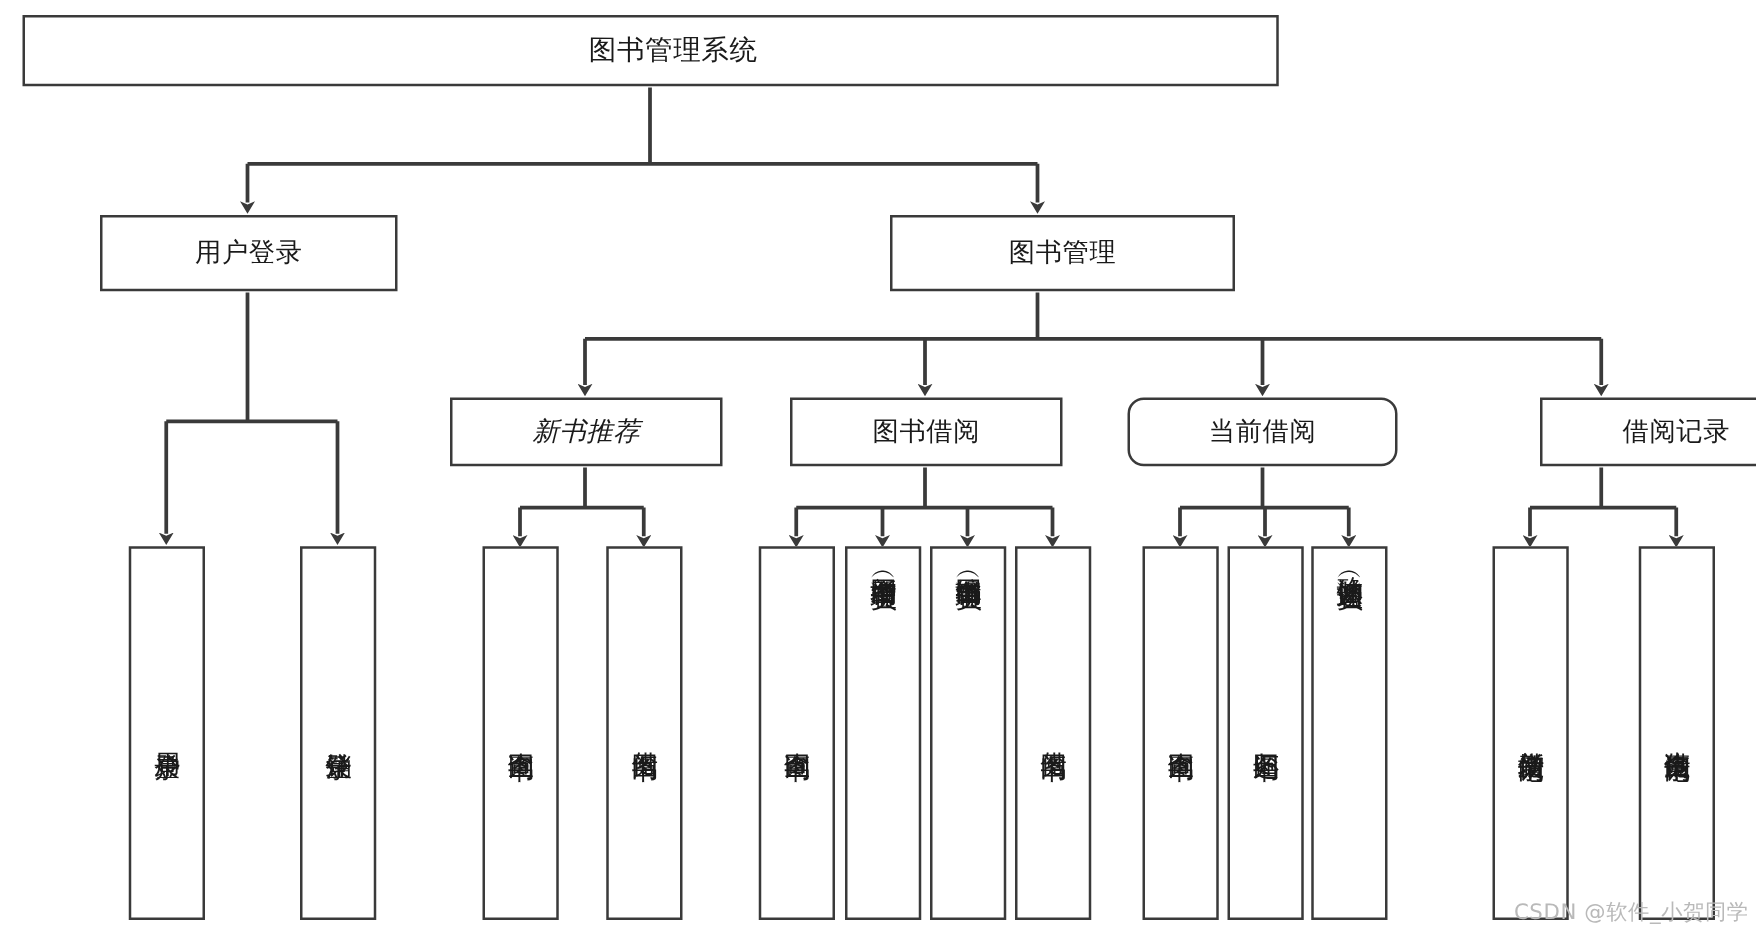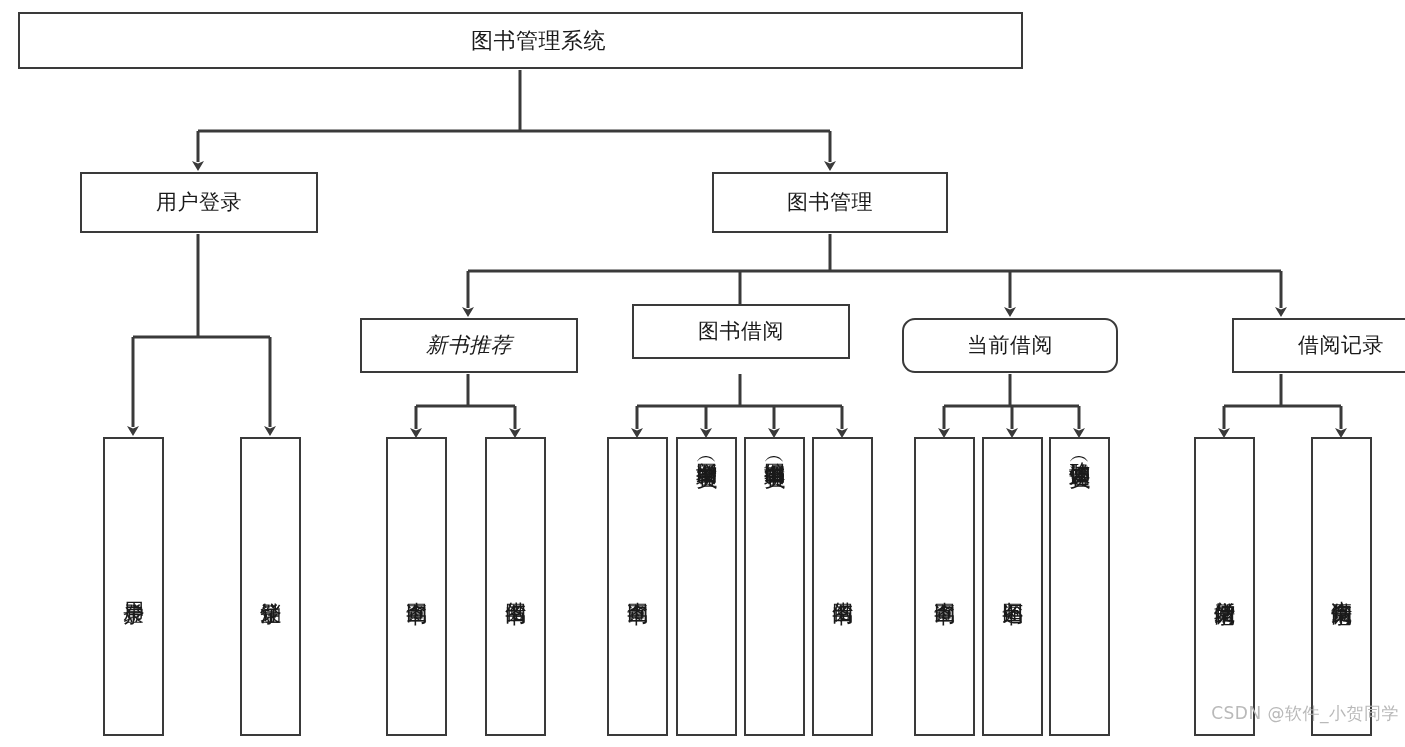--- a/index.html
+++ b/index.html
@@ -68,21 +68,21 @@
   .node.vertical.tall-text .node-label {
     max-height: 292px;
   }
   .node.vertical.mid-text {
     align-items: center;
     padding-top: 0;
   }
   #watermark {
     position: absolute;
     right: 6px;
-    bottom: 22px;
+    bottom: 6px;
     font-size: 17px;
     color: #b9b9b9;
     letter-spacing: 0.5px;
     z-index: 5;
     white-space: nowrap;
     text-align: right;
   }
 </style>
 </head>
 <body>
@@ -139,28 +139,28 @@
     </g>
   </svg>
 
   <div class="node root horizontal" style="left:18px; top:12px; width:1005px; height:57px;padding-left:36px;">
     <span class="node-label">图书管理系统</span>
   </div>
 
   <div class="node horizontal" style="left:80px; top:172px; width:238px; height:61px;">
     <span class="node-label">用户登录</span>
   </div>
-  <div class="node horizontal" style="left:712px; top:172px; width:236px; height:61px;">
+  <div class="node horizontal" style="left:712px; top:172px; width:276px; height:61px;">
     <span class="node-label">图书管理</span>
   </div>
 
   <div class="node horizontal" style="left:360px; top:318px; width:218px; height:55px;font-style:italic;">
     <span class="node-label">新书推荐</span>
   </div>
-  <div class="node horizontal" style="left:632px; top:304px; width:218px; height:55px;">
+  <div class="node horizontal" style="left:632px; top:318px; width:218px; height:55px;">
     <span class="node-label">图书借阅</span>
   </div>
   <div class="node horizontal" style="left:902px; top:318px; width:216px; height:55px;border-radius:13px;">
     <span class="node-label">当前借阅</span>
   </div>
   <div class="node horizontal" style="left:1232px; top:318px; width:218px; height:55px;">
     <span class="node-label">借阅记录</span>
   </div>
 
   <div class="node vertical mid-text" style="left:103px; top:437px; width:61px; height:299px;">

